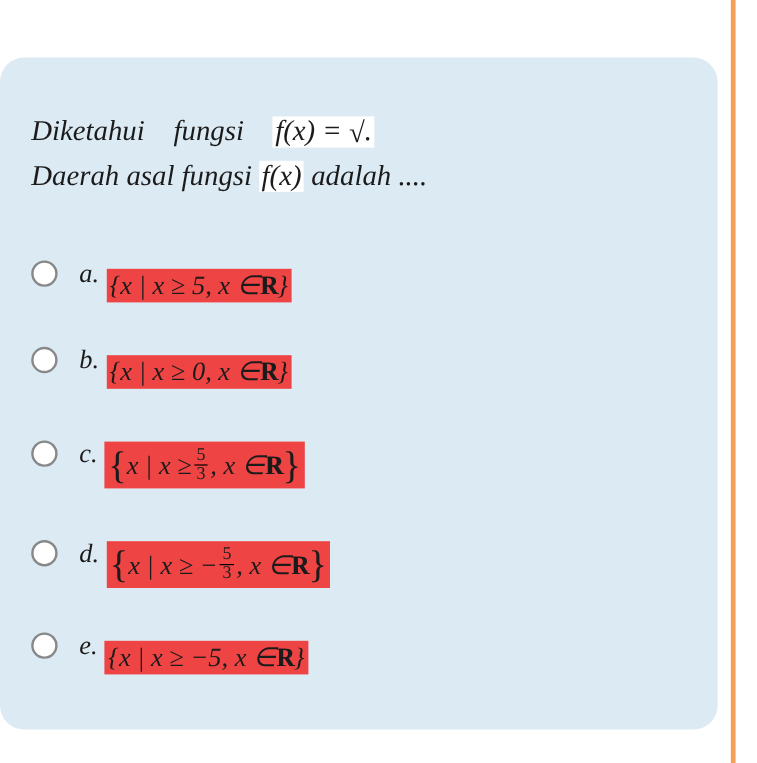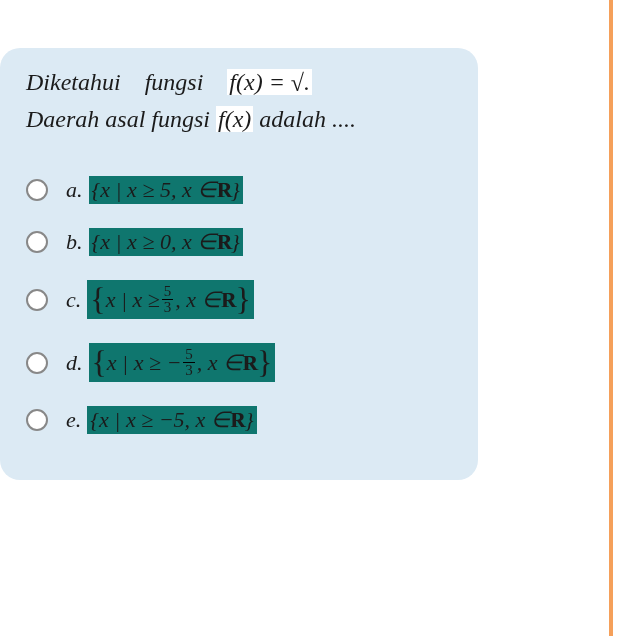--- a/index.html
+++ b/index.html
@@ -18,24 +18,24 @@
       top: 0;
       width: 22px;
       height: 100%;
       border-left: 4px solid #f5a05a;
       background: #fff;
     }
     .card {
       position: absolute;
       left: 0;
       top: 48px;
-      width: 478px;
+      width: 598px;
       background: #dceaf4;
       border-radius: 20px;
-      padding: 16px 26px 46px 26px;
+      padding: 44px 26px 46px 26px;
     }
     .question-text {
       font-style: italic;
       font-size: 24px;
       color: #1b1b1b;
       line-height: 1.55;
       margin-bottom: 38px;
     }
     .math-inline {
       background: #fff;
@@ -66,27 +66,28 @@
       align-items: center;
       gap: 6px;
       font-style: italic;
       font-size: 22px;
       color: #1b1b1b;
     }
     .option-letter {
       font-style: italic;
     }
     .option-math {
-      background: #0f766e;
+      background: #ef4444;
       font-family: 'Cambria Math', 'Times New Roman', serif;
       font-style: italic;
       padding: 1px 3px;
       white-space: nowrap;
       display: inline-flex;
       align-items: center;
+      margin-top: 20px;
     }
     .frac {
       display: inline-flex;
       flex-direction: column;
       align-items: center;
       vertical-align: middle;
       font-size: 15px;
       font-style: normal;
       line-height: 1.02;
       margin: 0 2px;

